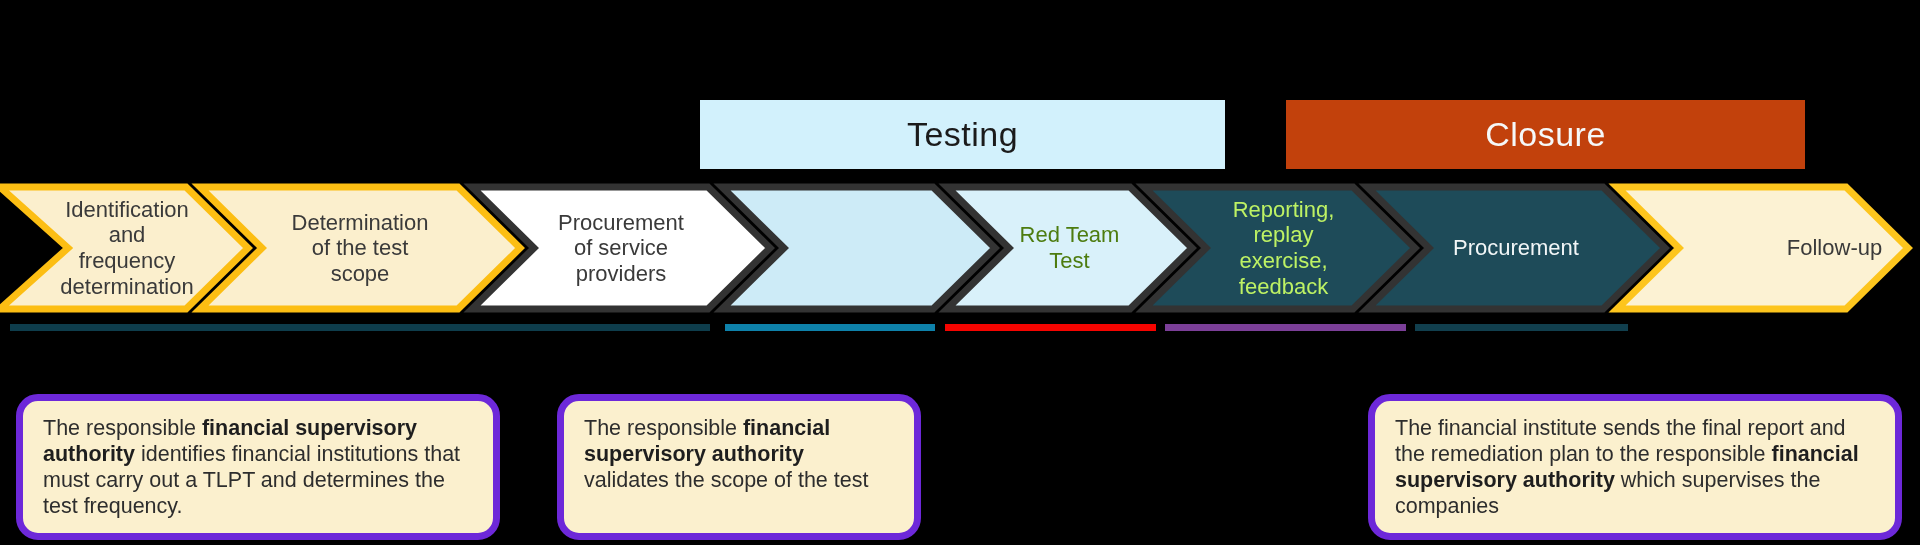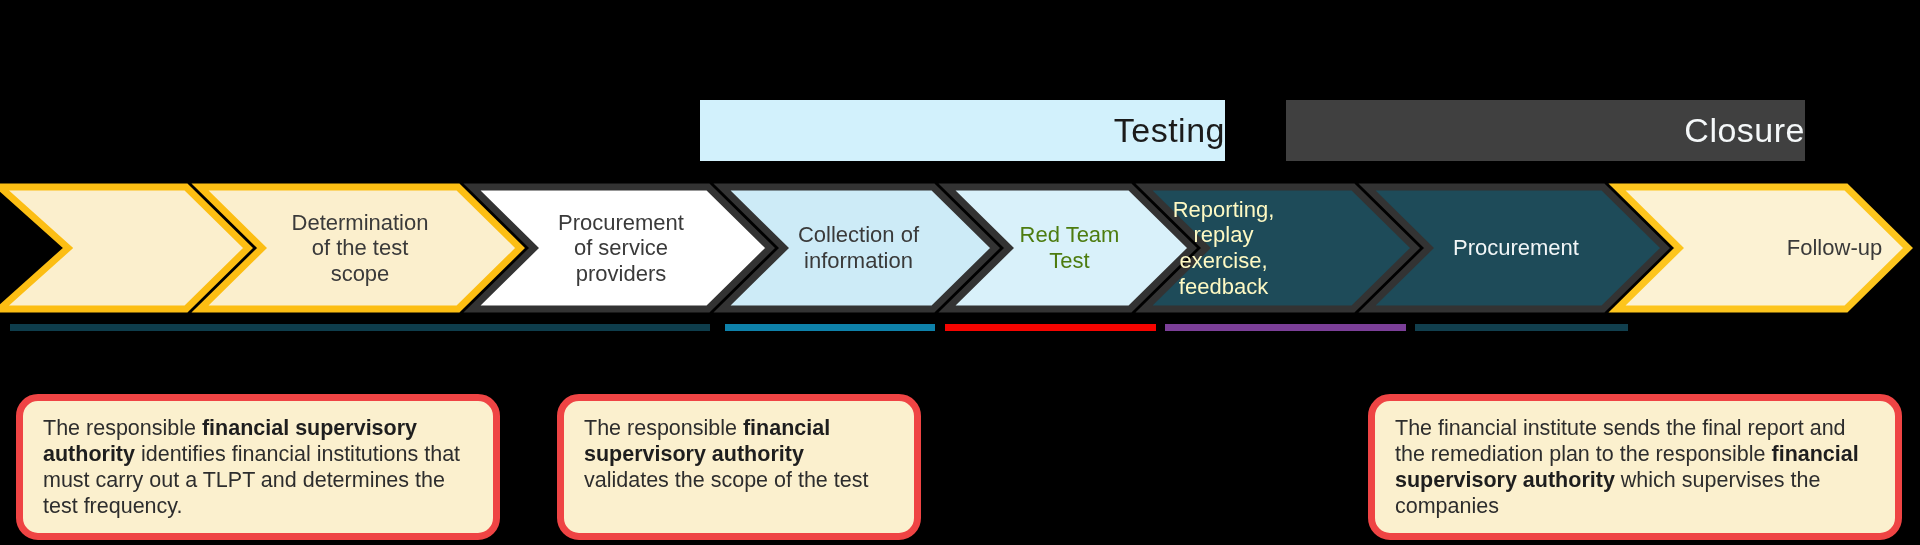--- a/index.html
+++ b/index.html
@@ -1,74 +1,75 @@
 <!DOCTYPE html>
 <html><head>
 <meta charset="utf-8">
 <style>
   html,body{margin:0;padding:0;background:#000;}
   .stage{
     position:relative;width:1920px;height:545px;background:#000;overflow:hidden;
     font-family:"Liberation Sans","DejaVu Sans",sans-serif;
   }
   .phase-header{
-    position:absolute;top:100px;height:61px;
-    display:flex;align-items:center;justify-content:flex-end;
+    position:absolute;top:100px;height:69px;
+    display:flex;align-items:center;justify-content:center;
     font-size:34px;letter-spacing:0.5px;
   }
   .band{position:absolute;top:180px;left:0;width:1920px;height:136px;}
   .band svg{position:absolute;top:0;left:0;}
   .chev-label{
     position:absolute;top:0;height:136px;
     display:flex;align-items:center;justify-content:center;
     text-align:center;font-size:22px;line-height:1.16;
     white-space:pre-line;font-weight:400;
   }
   .bar{position:absolute;top:324px;height:7px;}
   .callout{
     position:absolute;top:394px;height:146px;box-sizing:border-box;
-    background:#FBF0CE;border:7px solid #ef4444;border-radius:22px;
+    background:#FBF0CE;border:7px solid #6d28d9;border-radius:22px;
     padding:14px 20px;font-size:21.5px;line-height:1.21;color:#2D2D2D;
   }
   .callout strong{font-weight:700;color:#1E1E1E;}
 </style>
 </head>
 <body>
 
 <div class="stage">
 
   <div class="phase-header" id="hdr-testing" style="left: 700px; width: 525px; background: rgb(210, 241, 252); color: rgb(27, 27, 27);">
     <span>Testing</span>
   </div>
-  <div class="phase-header" id="hdr-closure" style="left: 1286px; width: 519px; background: #404040; color: rgb(245, 248, 249);">
+  <div class="phase-header" id="hdr-closure" style="left: 1286px; width: 519px; background: #c2410c; color: rgb(245, 248, 249);">
     <span>Closure</span>
   </div>
 
   <div class="band" id="band">
     <svg id="chevron-svg" width="1920" height="136" viewBox="0 0 1920 136">
         <polygon points="0,7 186,7 248,68 186,129 0,129 68,68" fill="#FBEFCD" stroke="#FCBE13" stroke-width="7"></polygon>
         <polygon points="200,7 458,7 520,68 458,129 200,129 262,68" fill="#FBEFCD" stroke="#FCBE13" stroke-width="7"></polygon>
         <polygon points="472,7 708,7 770,68 708,129 472,129 534,68" fill="#FFFFFF" stroke="#333333" stroke-width="7"></polygon>
         <polygon points="722,7 933,7 995,68 933,129 722,129 784,68" fill="#CDEBF7" stroke="#333333" stroke-width="7"></polygon>
         <polygon points="947,7 1130,7 1192,68 1130,129 947,129 1009,68" fill="#D9F1FA" stroke="#333333" stroke-width="7"></polygon>
         <polygon points="1144,7 1353,7 1415,68 1353,129 1144,129 1206,68" fill="#1E4B59" stroke="#333333" stroke-width="7"></polygon>
         <polygon points="1367,7 1603,7 1665,68 1603,129 1367,129 1429,68" fill="#1E4B59" stroke="#333333" stroke-width="7"></polygon>
         <polygon points="1617,7 1846,7 1908,68 1846,129 1617,129 1679,68" fill="#FCF2D3" stroke="#FDC51D" stroke-width="7"></polygon>
       </svg>
+  <div class="chev-label" style="left: 68px; width: 118px; color: rgb(58, 58, 58);">Identification
+and frequency
+determination</div>
       <div class="chev-label" style="left: 262px; width: 196px; color: rgb(58, 58, 58);">Determination
 of the test
 scope</div>
       <div class="chev-label" style="left: 534px; width: 174px; color: rgb(58, 58, 58);">Procurement
 of service
 providers</div>
-      <div class="chev-label" style="left: 784px; width: 149px; color: rgb(58, 58, 58);">Collection of
-information</div>
       <div class="chev-label" style="left: 1009px; width: 121px; color: #4d7c0f;">Red Team
 Test</div>
-      <div class="chev-label" style="left: 1150px; width: 147px; color: #fef9c3;">Reporting,
+      <div class="chev-label" style="left: 1210px; width: 147px; color: #bef264;">Reporting,
 replay exercise,
 feedback</div>
       <div class="chev-label" style="left: 1429px; width: 174px; color: rgb(242, 246, 247);">Procurement</div>
       <div class="chev-label" style="left: 1751px; width: 167px; color: rgb(58, 58, 58);">Follow-up</div>
     </div>
 
   <div id="bars">
       <div class="bar" style="left: 10px; width: 700px; background: rgb(14, 61, 76);"></div>
       <div class="bar" style="left: 725px; width: 210px; background: rgb(14, 129, 170);"></div>
       <div class="bar" style="left: 945px; width: 211px; background: rgb(245, 4, 0);"></div>

